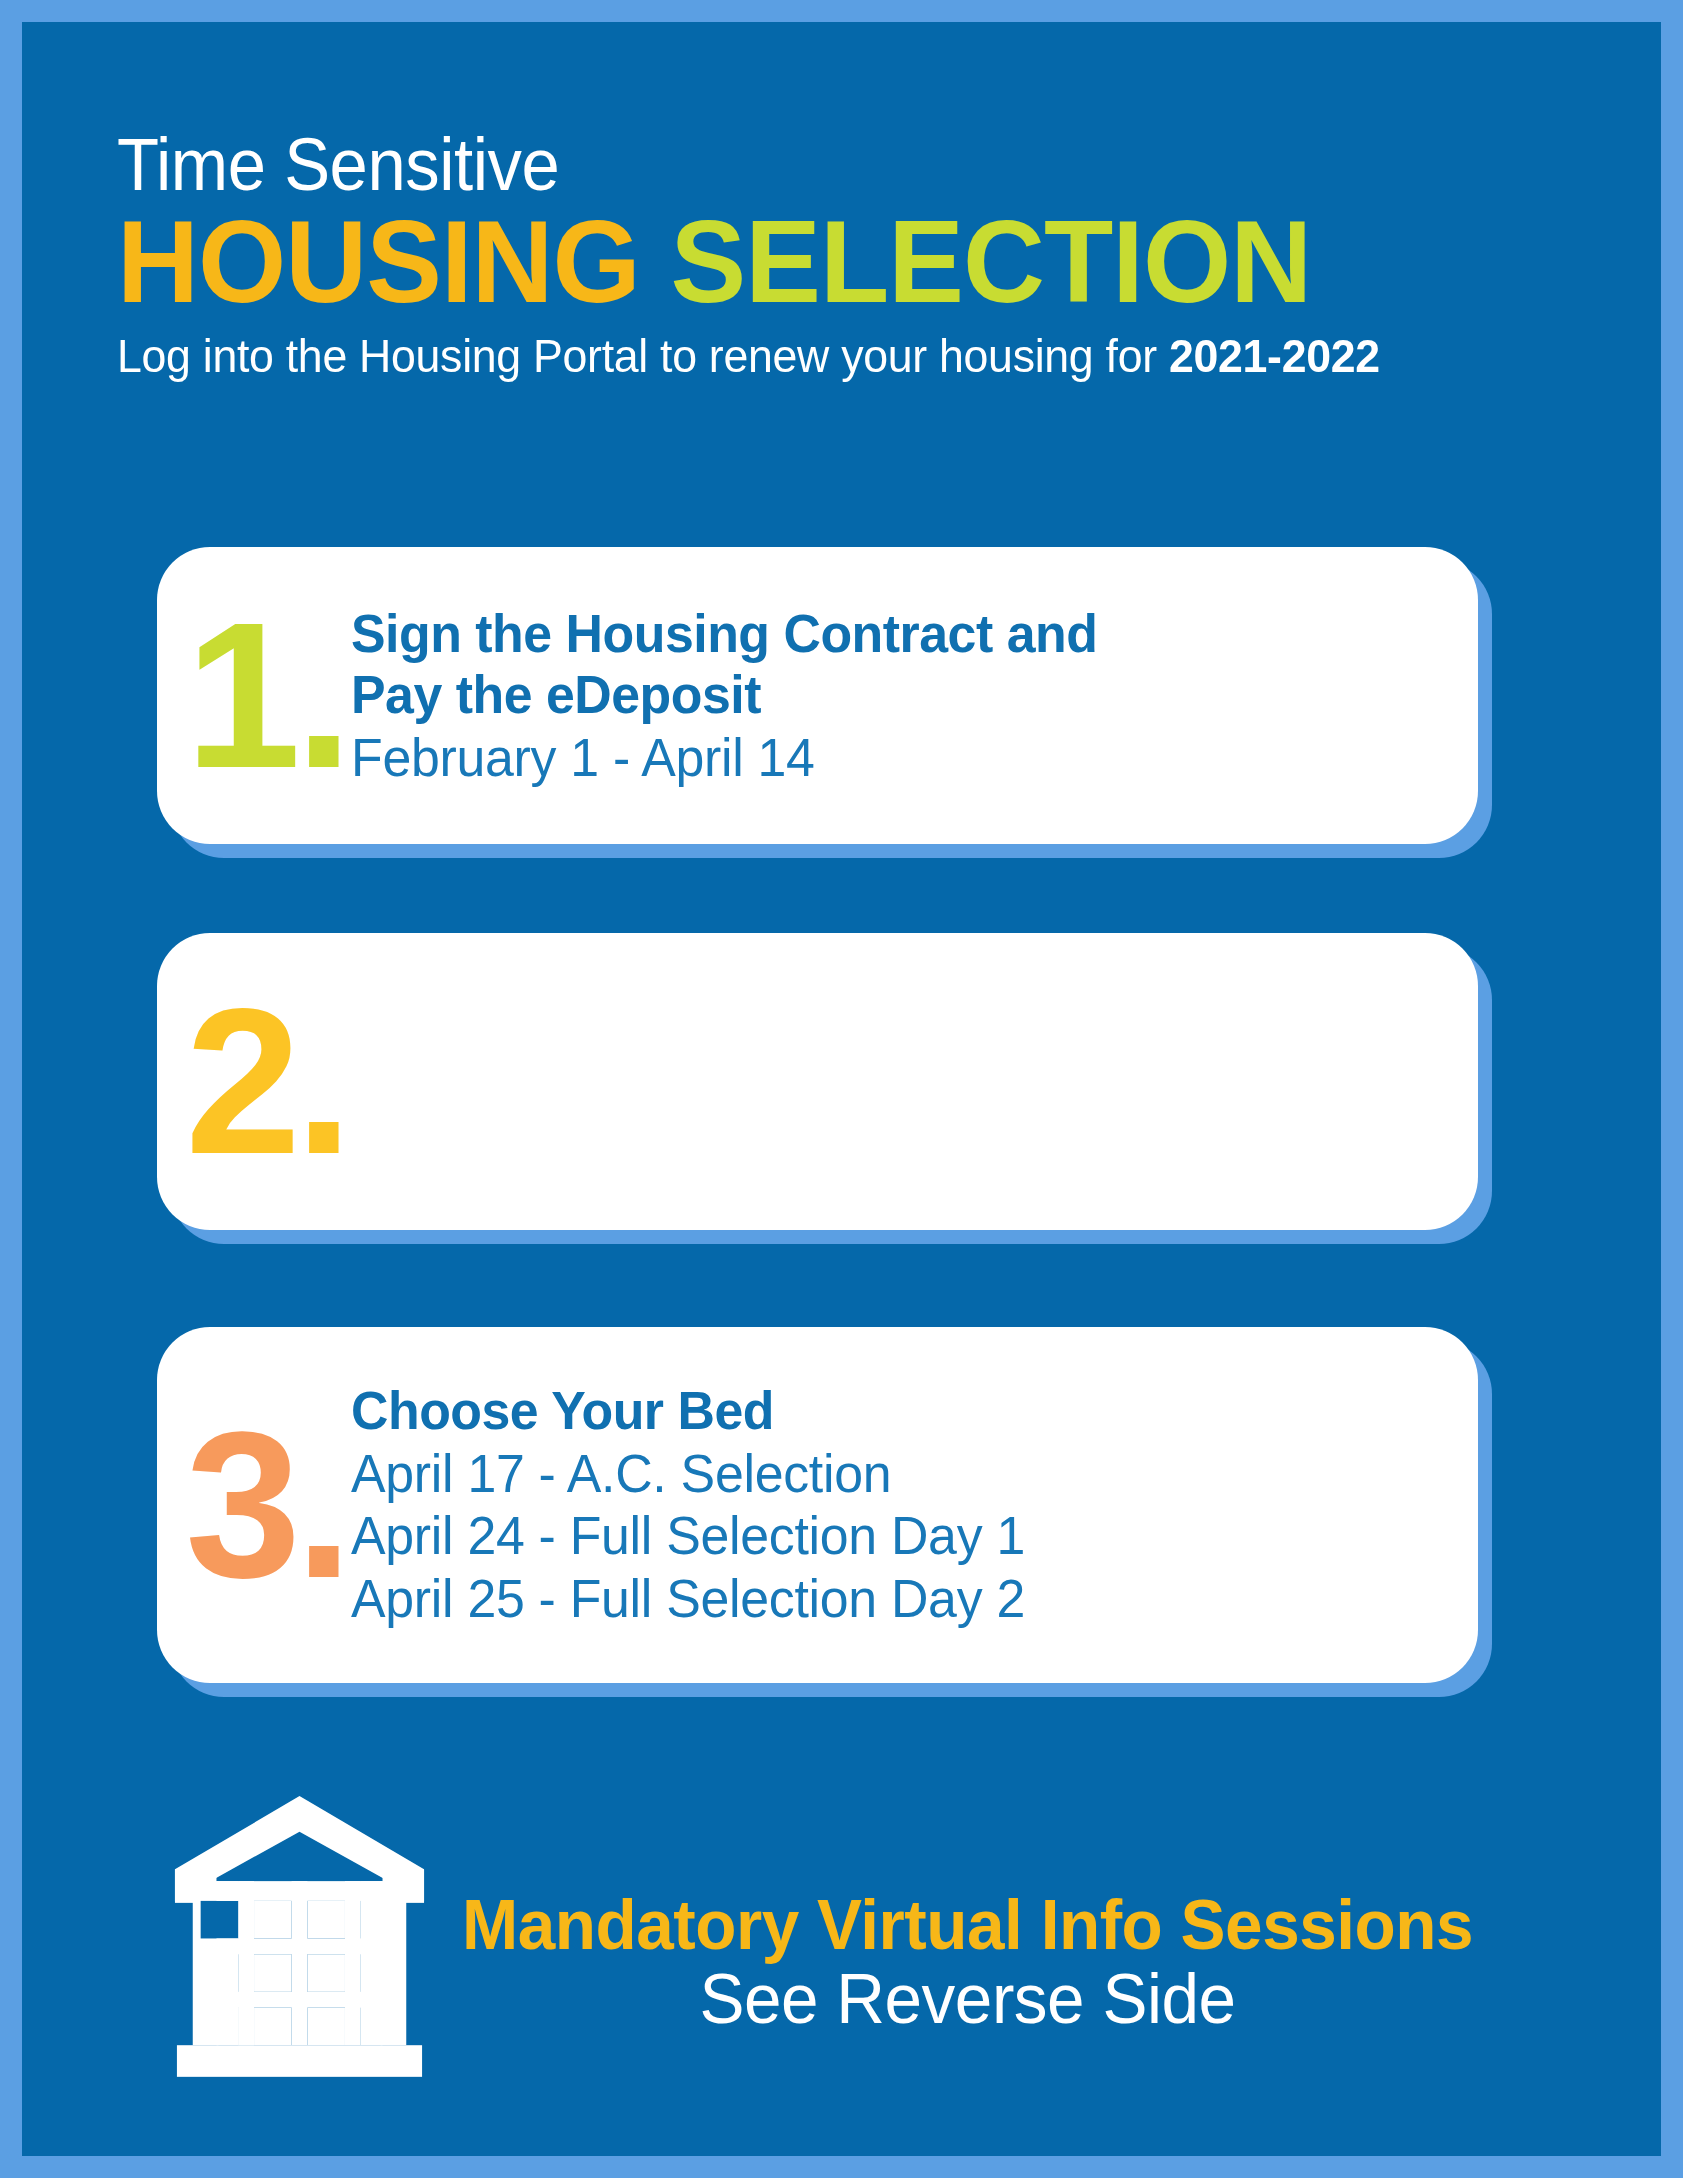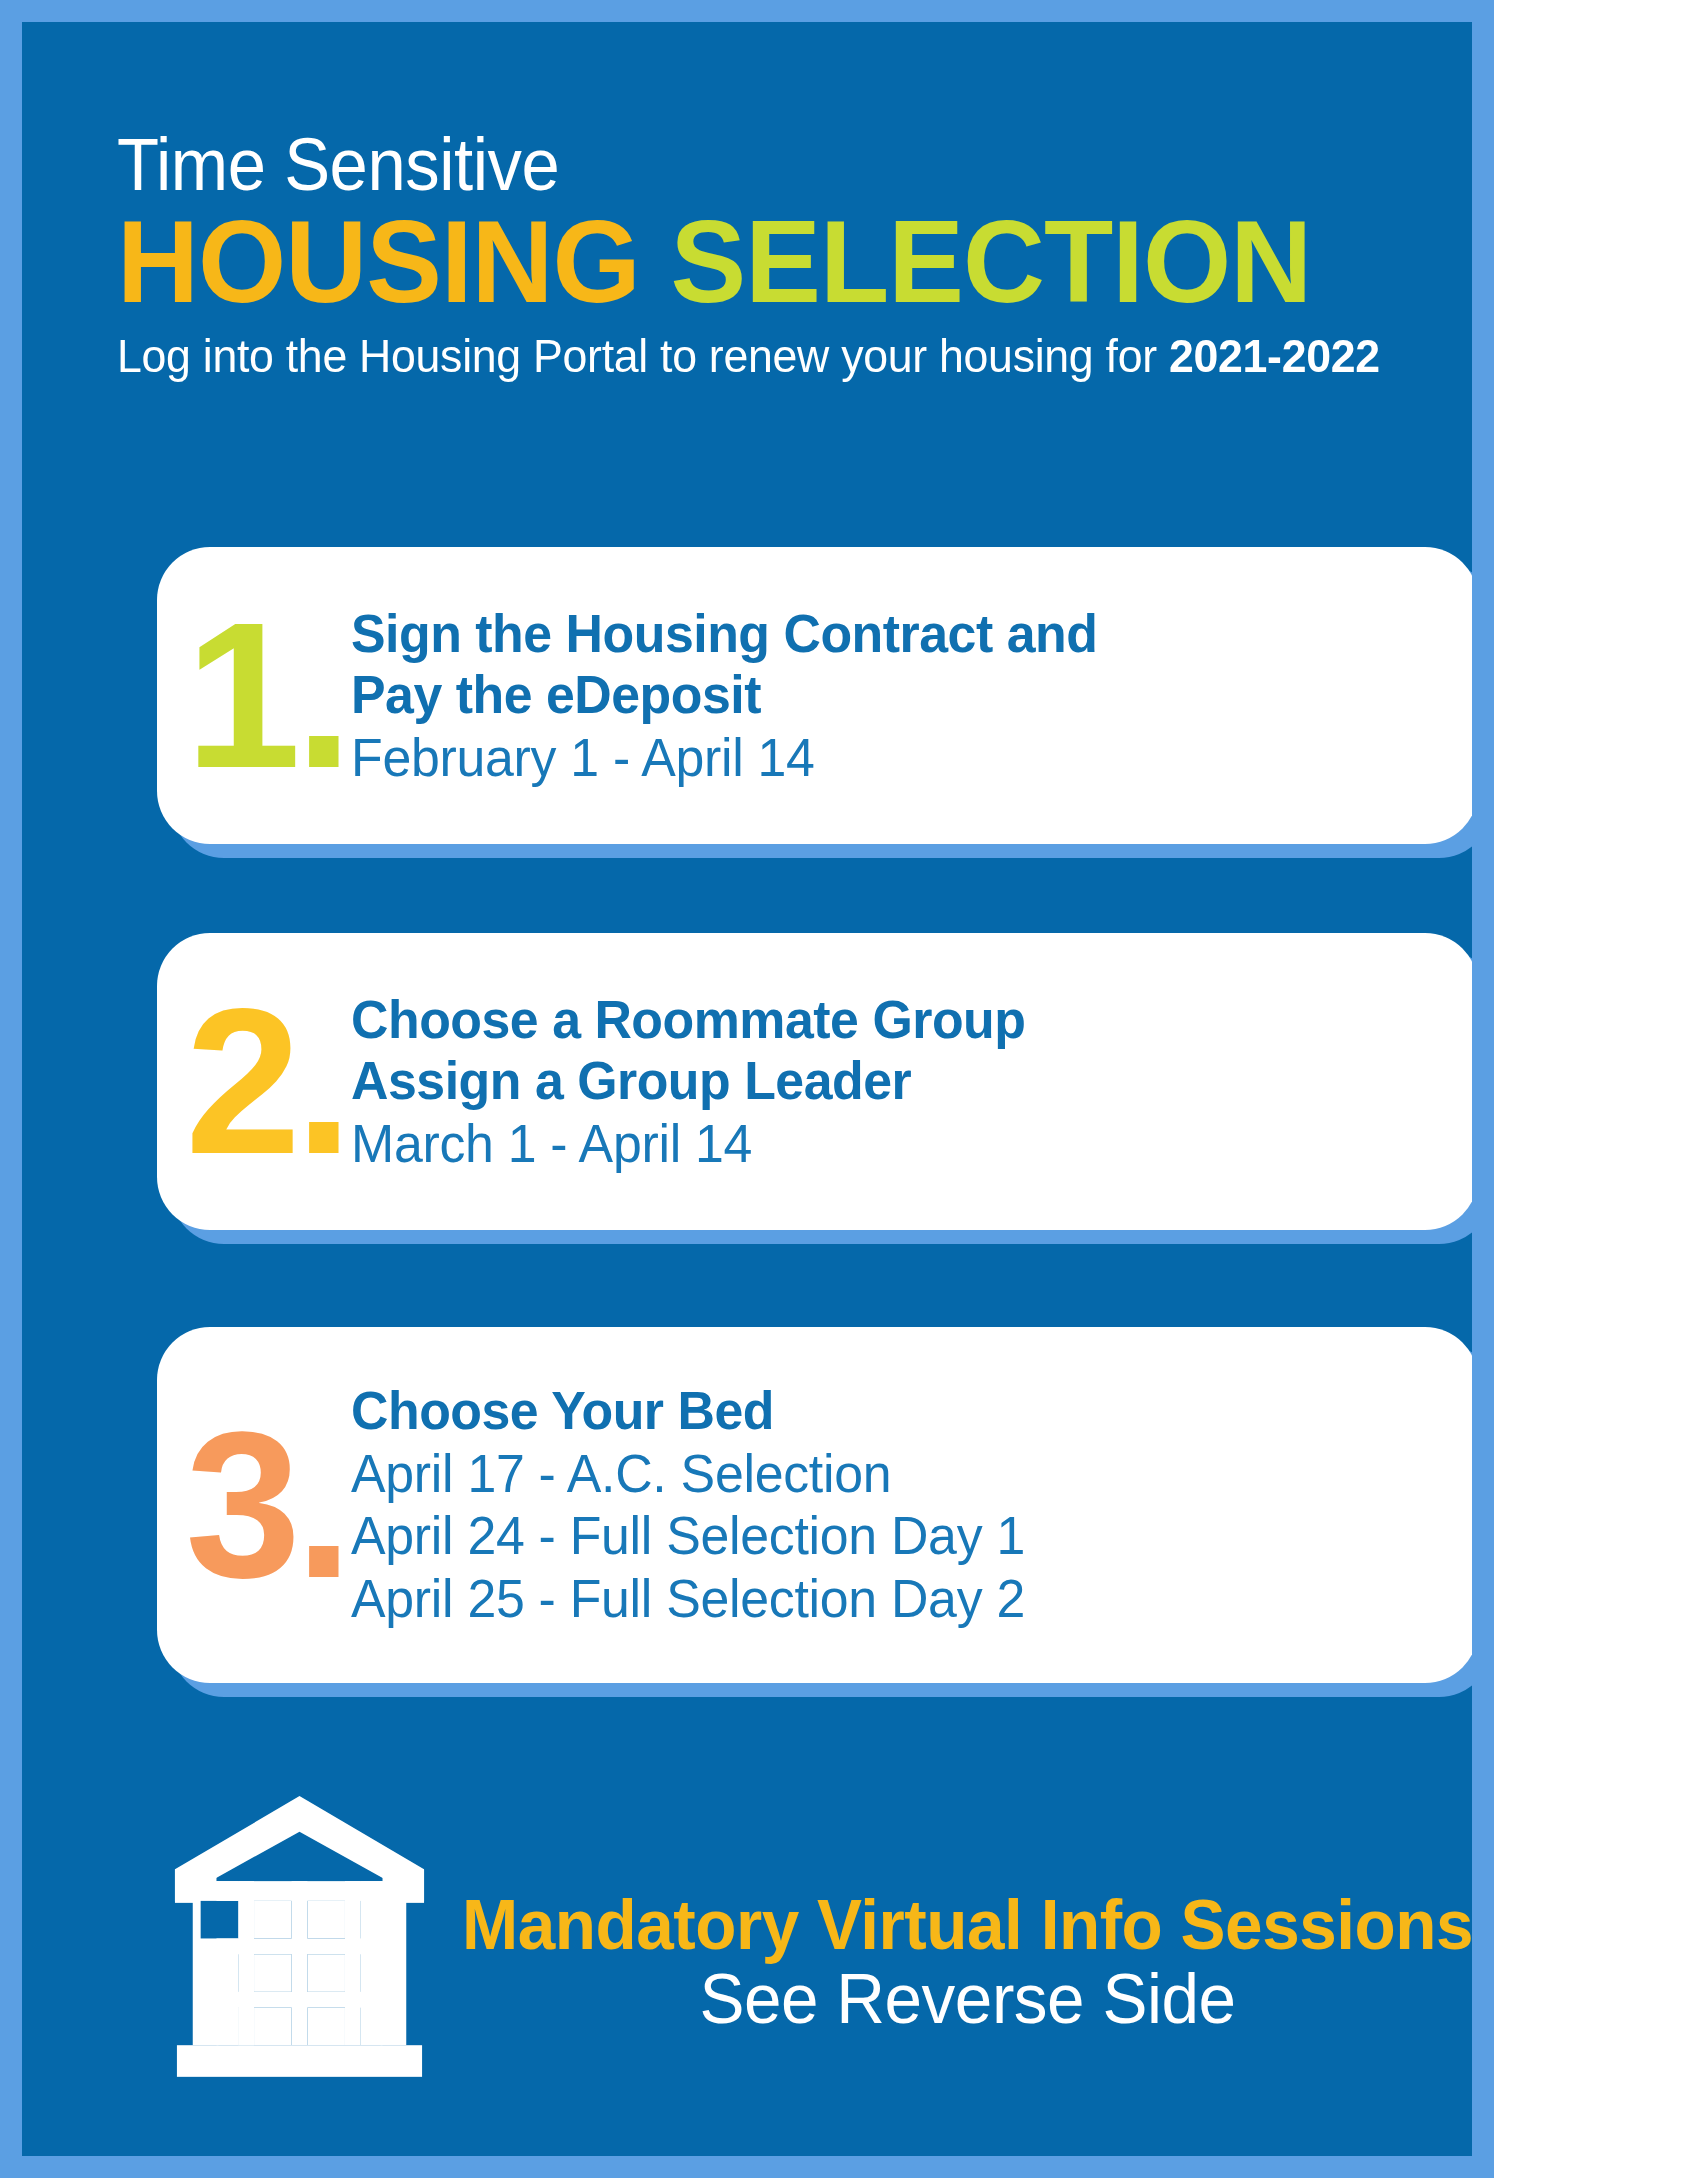--- a/index.html
+++ b/index.html
@@ -2,21 +2,21 @@
 <html><head>
 <meta charset="utf-8">
 <style>
   html, body {
     margin: 0;
     padding: 0;
     background: #ffffff;
   }
   #poster {
     position: relative;
-    width: 1494px;
+    width: 1683px;
     height: 2178px;
     background: #5B9FE3;
     box-sizing: border-box;
     padding: 22px 22px 22px 22px;
     font-family: "Liberation Sans", sans-serif;
     overflow: hidden;
   }
   #inner {
     position: relative;
     width: 100%;
@@ -193,25 +193,20 @@
           <div class="card-head">Pay the eDeposit</div>
           <div class="card-sub">February 1 - April 14</div>
         </div>
       </div>
     </div>
 
     <div class="card-wrap" style="top:911px;height:297px;">
       <div class="card-frame"></div>
       <div class="card">
         <div class="num" style="color:#FCC425;">2.</div>
-        <div class="card-body">
-          <div class="card-head">Choose a Roommate Group</div>
-          <div class="card-head">Assign a Group Leader</div>
-          <div class="card-sub">March 1 - April 14</div>
-        </div>
       </div>
     </div>
 
     <div class="card-wrap" style="top:1305px;height:356px;">
       <div class="card-frame"></div>
       <div class="card">
         <div class="num" style="color:#F79A5C;">3.</div>
         <div class="card-body">
           <div class="card-head">Choose Your Bed</div>
           <div class="card-sub">April 17 - A.C. Selection</div>

